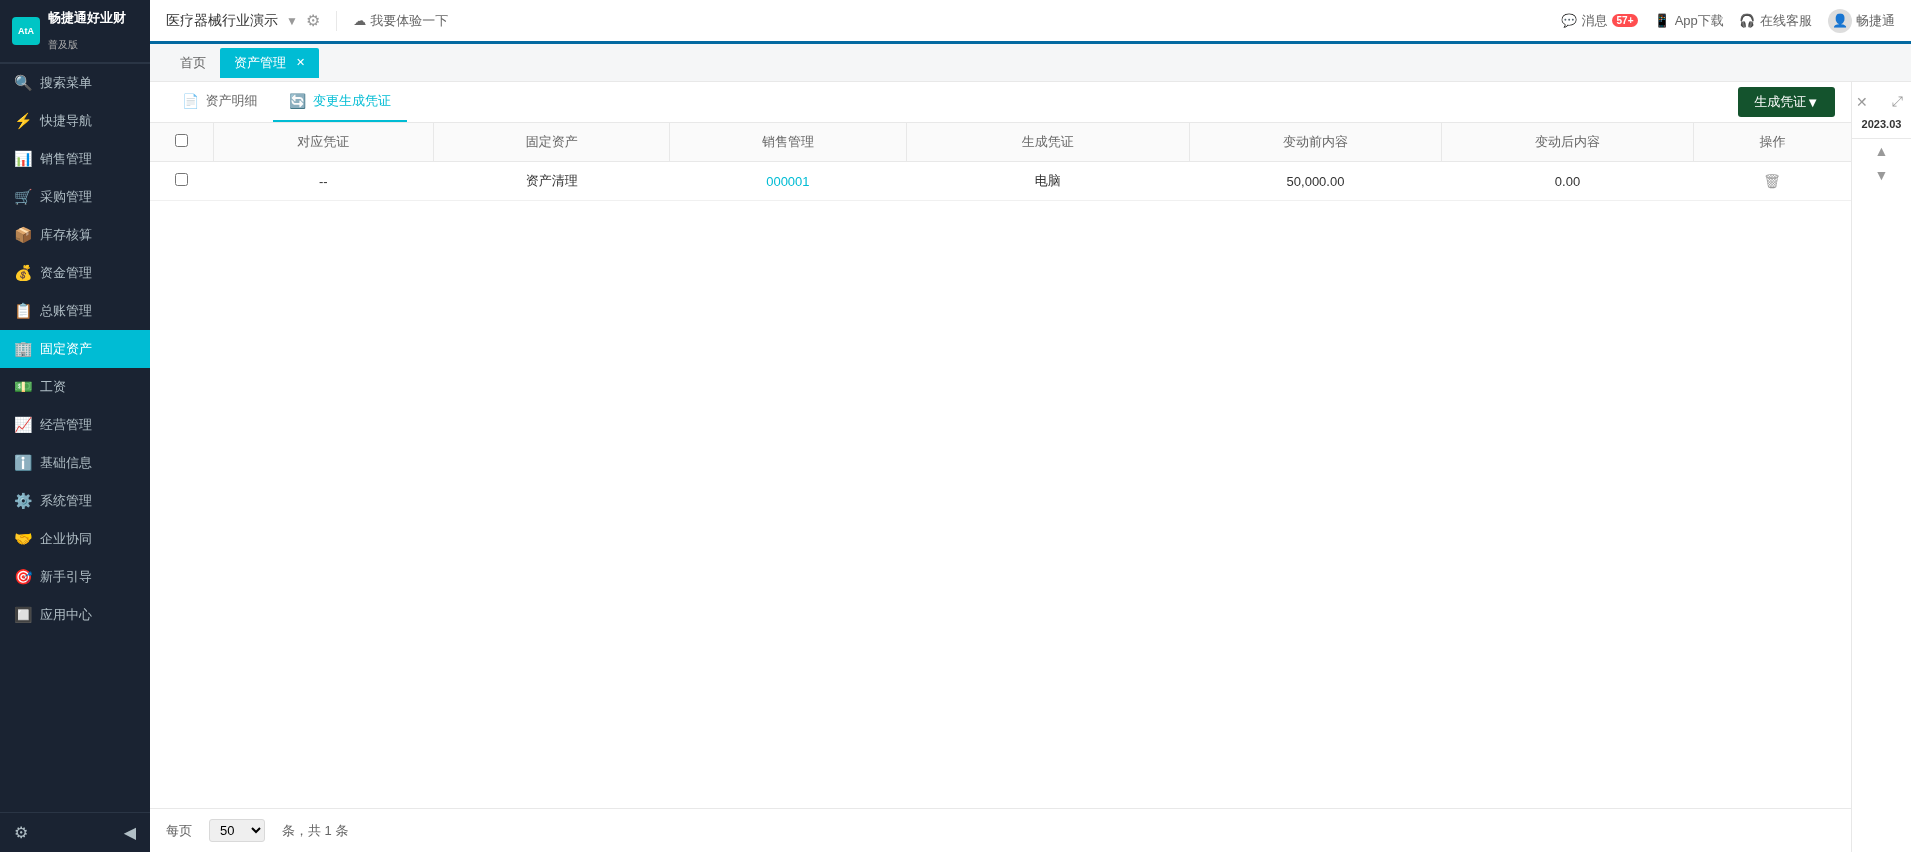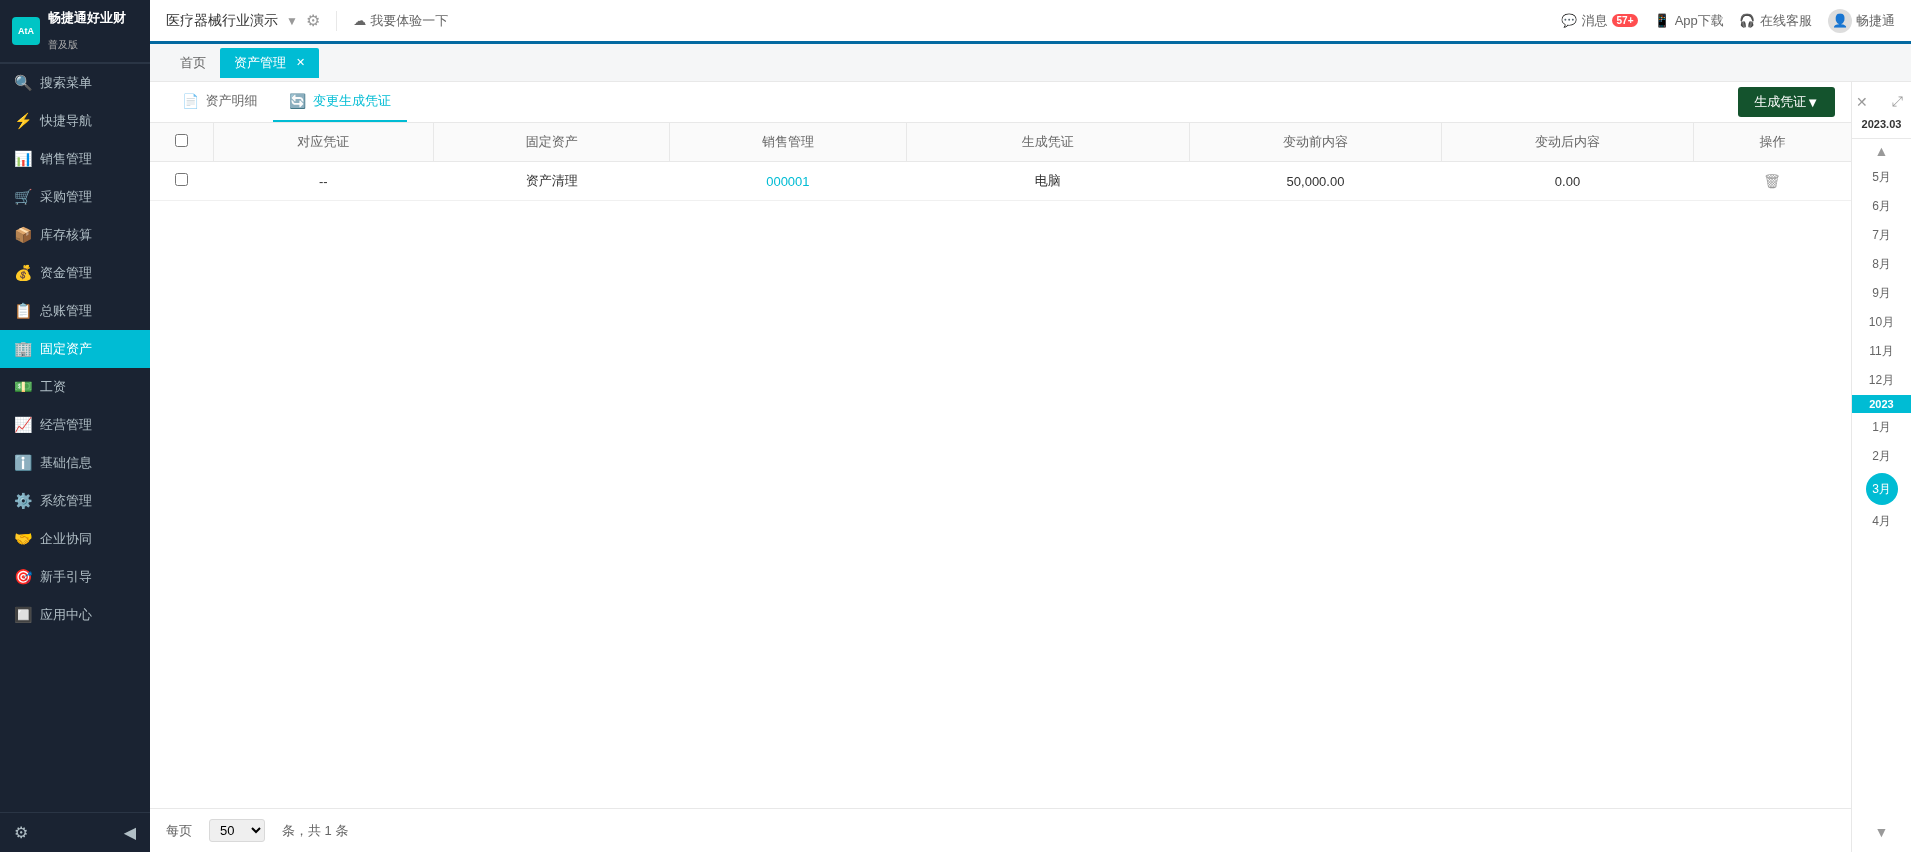--- a/index.html
+++ b/index.html
@@ -496,32 +496,17 @@
 
     <div class="right-panel">
       <div class="right-panel-header">
         <div style="display:flex;justify-content:space-between;width:100%;align-items:center;">
           <span class="panel-close-btn">✕</span>
           <span class="panel-expand-btn">⤢</span>
         </div>
         <div class="panel-year">2023.03</div>
       </div>
       <div class="panel-nav-up">▲</div>
-      <div class="panel-months">
-        <div class="panel-month">5月</div>
-        <div class="panel-month">6月</div>
-        <div class="panel-month">7月</div>
-        <div class="panel-month">8月</div>
-        <div class="panel-month">9月</div>
-        <div class="panel-month">10月</div>
-        <div class="panel-month">11月</div>
-        <div class="panel-month">12月</div>
-        <div class="panel-month year-label">2023</div>
-        <div class="panel-month">1月</div>
-        <div class="panel-month">2月</div>
-        <div class="panel-month active">3月</div>
-        <div class="panel-month">4月</div>
-      </div>
       <div class="panel-nav-down">▼</div>
     </div>
 
   </div>
 </div>
 
 </body></html>

